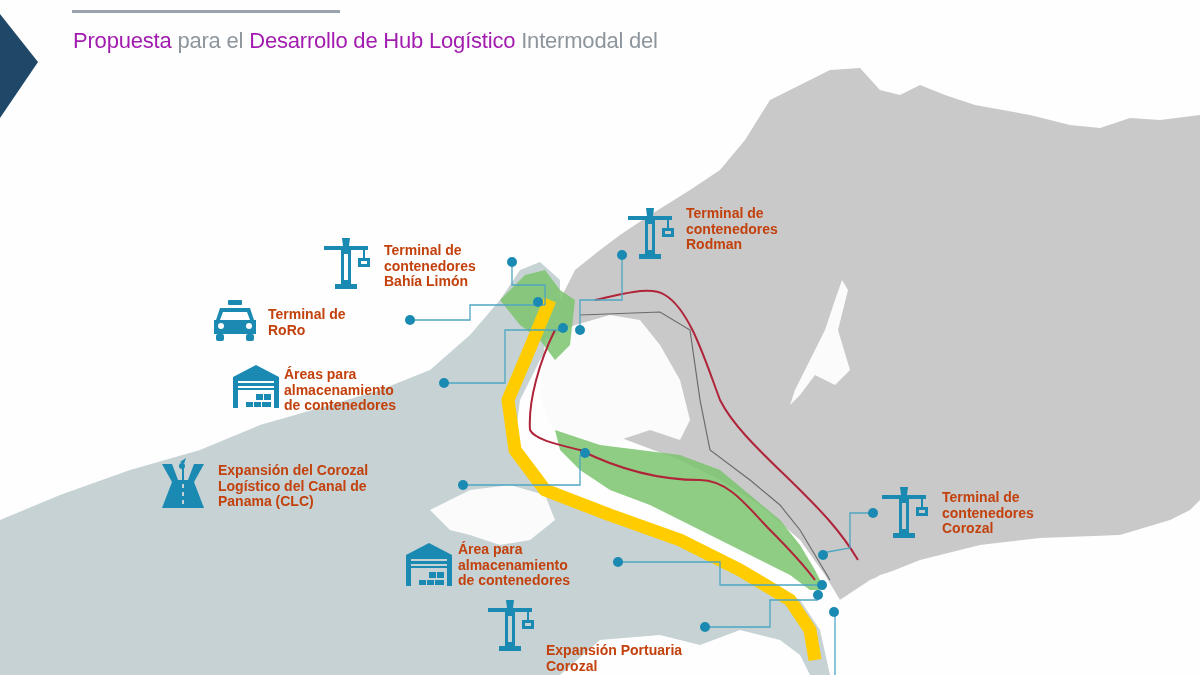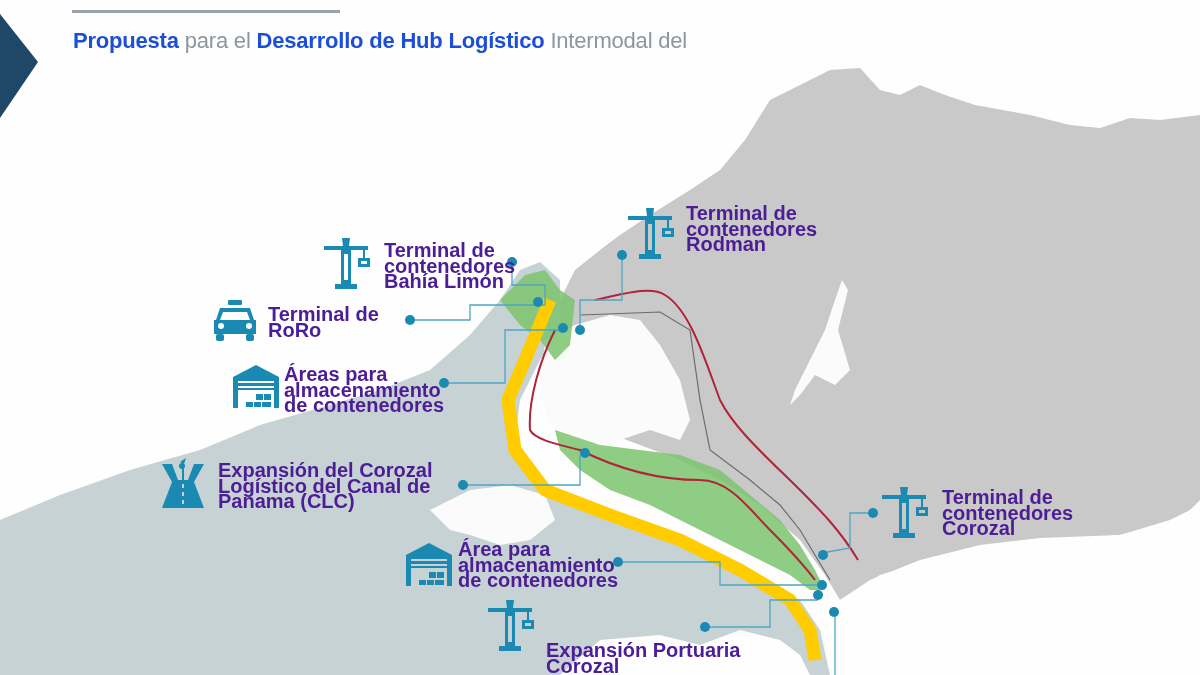--- a/index.html
+++ b/index.html
@@ -1,22 +1,22 @@
 <!DOCTYPE html>
 <html><head>
 <meta charset="utf-8">
 <style>
   html, body { margin:0; padding:0; }
   body { width:1200px; height:675px; overflow:hidden; background:#fefefe; position:relative; font-family:"Liberation Sans", sans-serif; }
   #map { position:absolute; left:0; top:0; width:1200px; height:675px; }
   .title-rule { position:absolute; left:72px; top:10px; width:268px; height:3px; background:#9aa3ad; }
   .corner-chevron { position:absolute; left:0; top:0; }
   .title { position:absolute; left:73px; top:25px; font-size:22px; line-height:31px; color:#8d959d; letter-spacing:-0.2px; }
-  .title .b { color:#1d4ed8; font-weight:bold; }
-  .label { position:absolute; color:#4c1d95; font-weight:bold; font-size:20px; line-height:15.5px; white-space:nowrap; }
+  .title .b { color:#a21caf; font-weight:normal; }
+  .label { position:absolute; color:#c2410c; font-weight:bold; font-size:14px; line-height:15.5px; white-space:nowrap; }
   .icon { position:absolute; }
 </style>
 </head>
 <body>
 
 <svg id="map" viewBox="0 0 1200 675" xmlns="http://www.w3.org/2000/svg">
 
   <path fill="#c6d2d4" d="M0,520 L60,495 L130,470 L200,450 L260,425 L330,405 L380,390 L430,370 L470,335 L500,300 L520,270 L540,262 L560,280 L560,330 L540,360 L520,400 L515,440 L530,470 L560,500 L600,515 L650,530 L700,555 L760,580 L800,600 L820,630 L830,675 L0,675 Z"></path>
 
   <path fill="#c9c9c9" d="M560,300 L575,270 L600,250 L620,235 L650,215 L690,190 L720,170 L745,140 L770,100 L800,85 L830,70 L860,68 L880,90 L900,95 L920,85 L945,95 L975,105 L1030,115 L1070,125 L1100,128 L1130,118 L1160,120 L1200,115 L1200,500 L1180,520 L1120,535 L1040,538 L980,545 L920,560 L870,580 L840,600 L825,575 L800,540 L760,505 L720,480 L680,460 L640,445 L600,430 L570,415 L555,390 L560,350 Z"></path>

